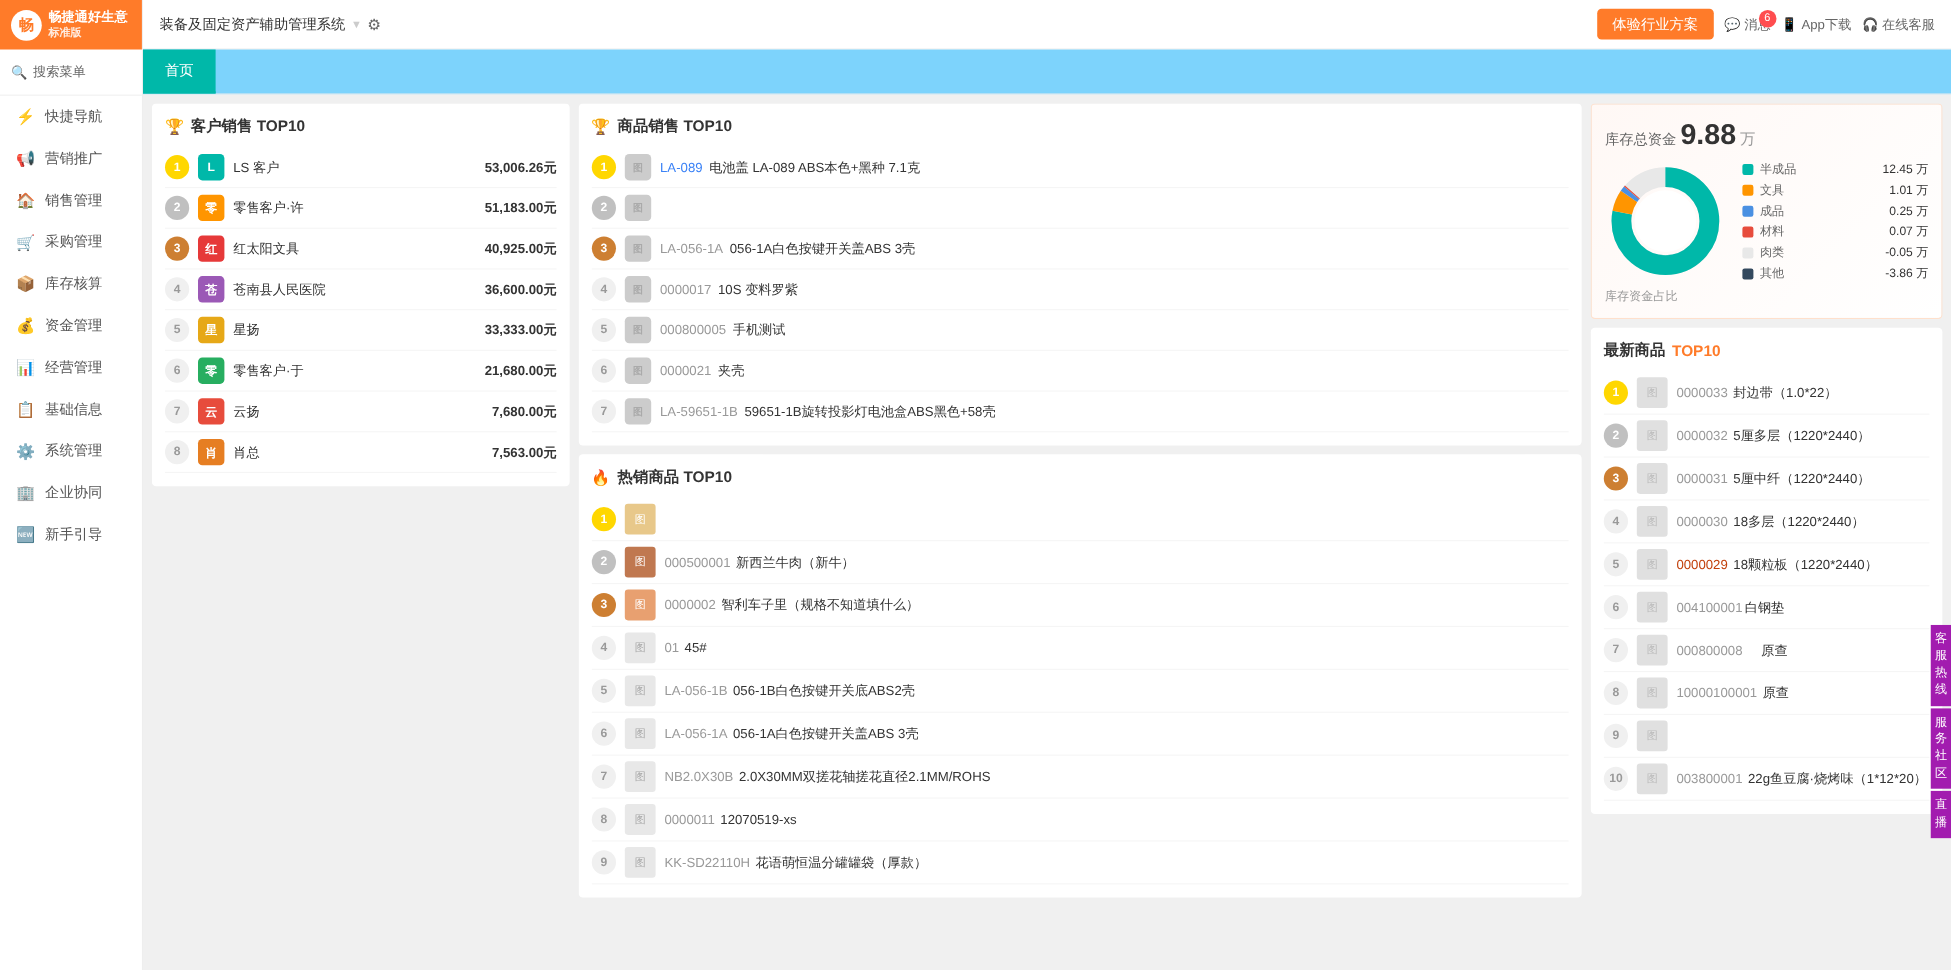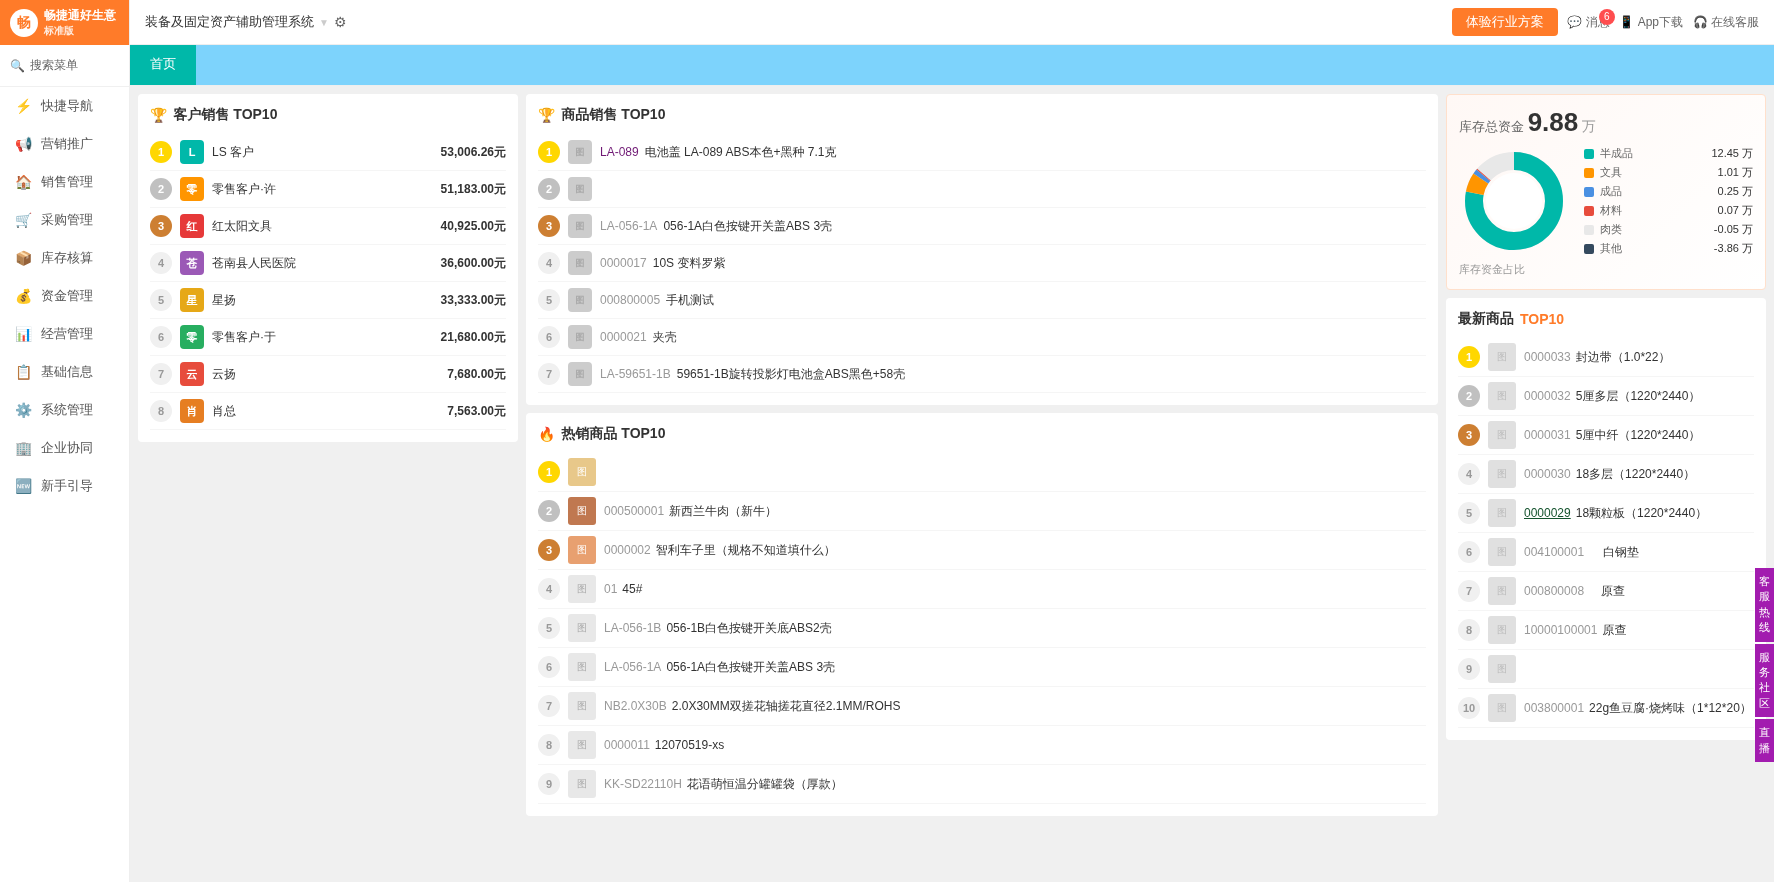--- a/index.html
+++ b/index.html
@@ -484,21 +484,21 @@
 
       <div class="card">
         <div class="section-title">
           <span>🏆</span>
           <span>商品销售 TOP10</span>
         </div>
         <ul class="rank-list" id="product-rank-list">
         <li class="rank-item">
     <span class="rank-num gold">1</span>
     <span class="rank-avatar" style="background:#ccc;font-size:9px;color:#aaa">图</span>
-    <span class="rank-name"><span style="color:#701a75;margin-right:6px;">LA-089</span>电池盖 LA-089 ABS本色+黑种 7.1克</span>
+    <span class="rank-name"><span style="color:#3b82f6;margin-right:6px;">LA-089</span>电池盖 LA-089 ABS本色+黑种 7.1克</span>
   </li>
             <li class="rank-item">
     <span class="rank-num silver">2</span>
     <span class="rank-avatar" style="background:#ccc;font-size:9px;color:#aaa">图</span>
   </li>
             <li class="rank-item">
     <span class="rank-num bronze">3</span>
     <span class="rank-avatar" style="background:#ccc;font-size:9px;color:#aaa">图</span>
     <span class="rank-name"><span style="color:#999;margin-right:6px;">LA-056-1A</span>056-1A白色按键开关盖ABS 3壳</span>
   </li>
@@ -683,28 +683,28 @@
     <span class="rank-num normal">4</span>
     <span class="product-img" style="background:#e0e0e0;color:#bbb;">图</span>
     <span class="rank-name">
       <span style="color:#999;margin-right:5px;">0000030</span>18多层（1220*2440）
     </span>
   </div>
             <div class="product-item">
     <span class="rank-num normal">5</span>
     <span class="product-img" style="background:#e0e0e0;color:#bbb;">图</span>
     <span class="rank-name">
-      <span style="color:#14532d;margin-right:5px;text-decoration:underline;">0000029</span>18颗粒板（1220*2440）
+      <span style="color:#c2410c;margin-right:5px;">0000029</span>18颗粒板（1220*2440）
     </span>
   </div>
             <div class="product-item">
     <span class="rank-num normal">6</span>
     <span class="product-img" style="background:#e0e0e0;color:#bbb;">图</span>
     <span class="rank-name">
-      <span style="color:#999;margin-right:19px;">004100001</span>白钢垫
+      <span style="color:#999;margin-right:2px;">004100001</span>白钢垫
     </span>
   </div>
             <div class="product-item">
     <span class="rank-num normal">7</span>
     <span class="product-img" style="background:#e0e0e0;color:#bbb;">图</span>
     <span class="rank-name">
       <span style="color:#999;margin-right:17px;">000800008</span>原查
     </span>
   </div>
             <div class="product-item">

